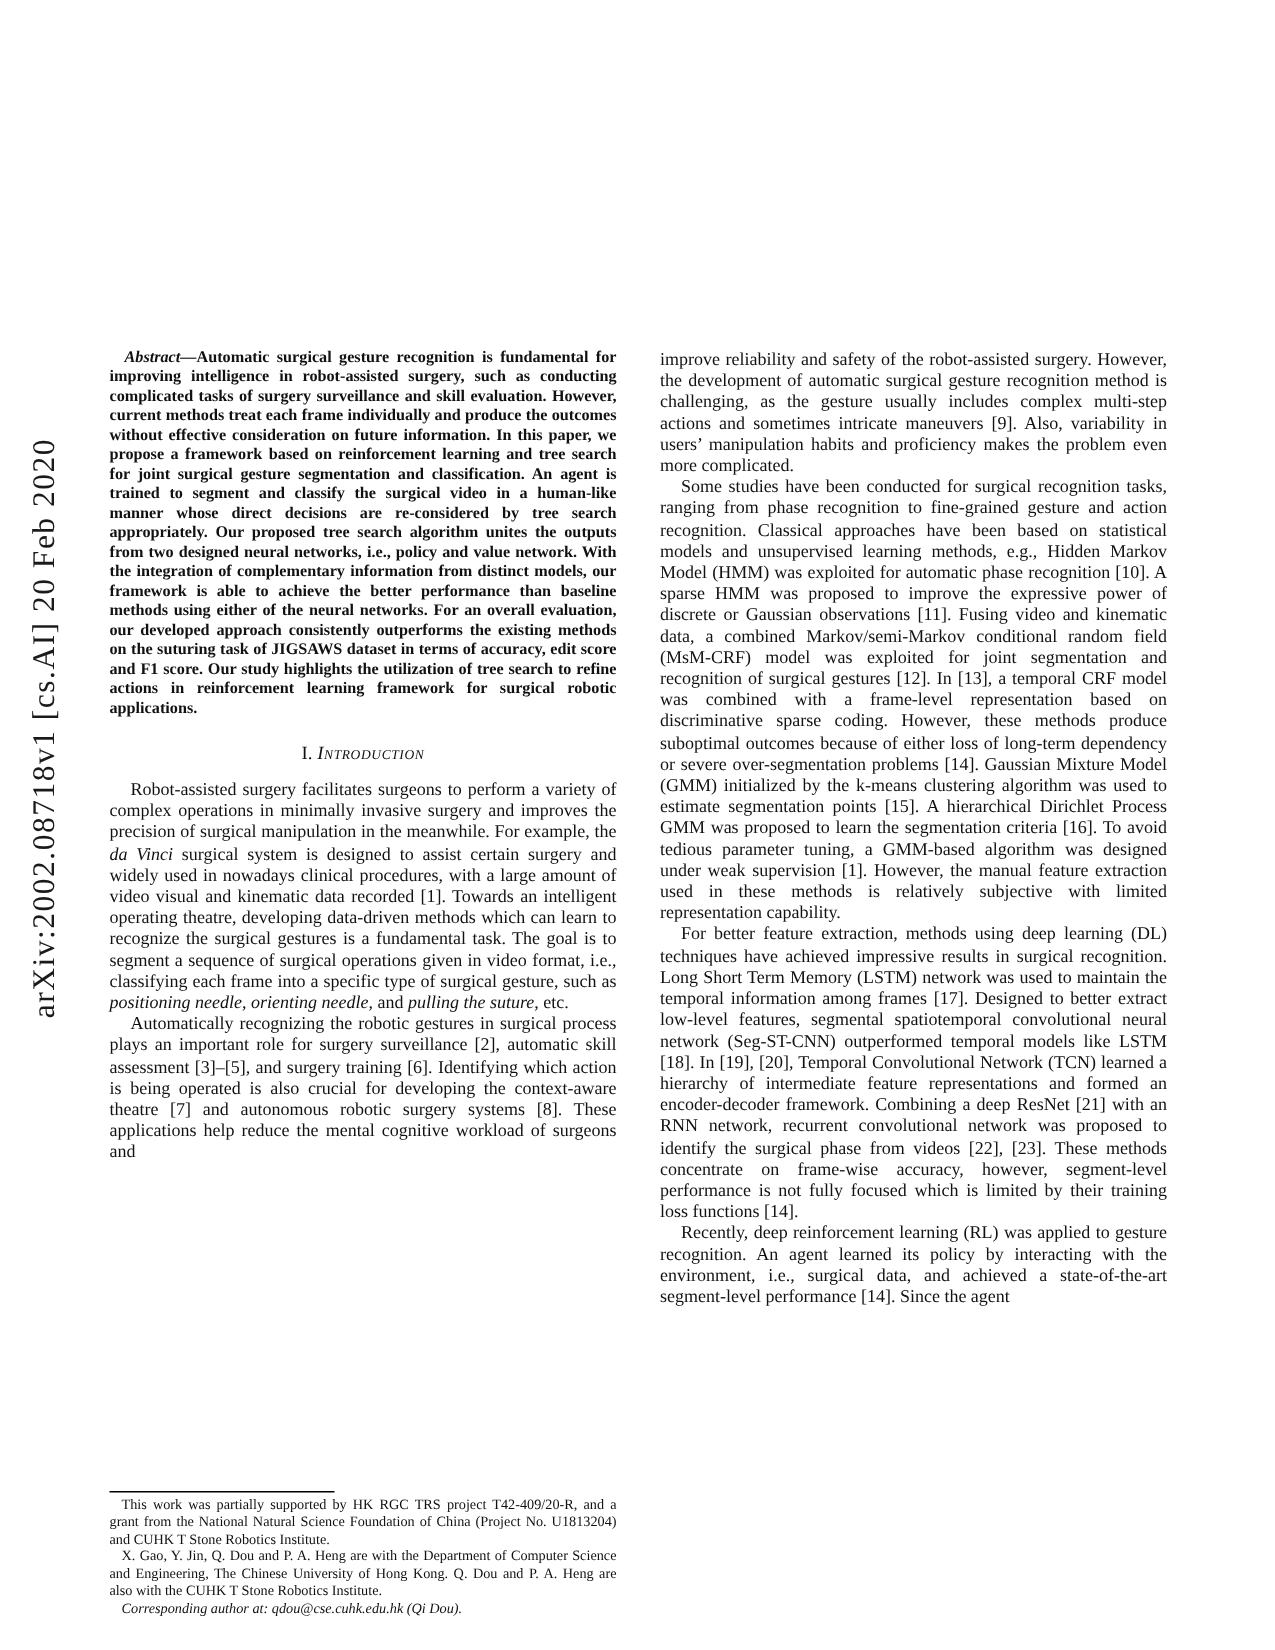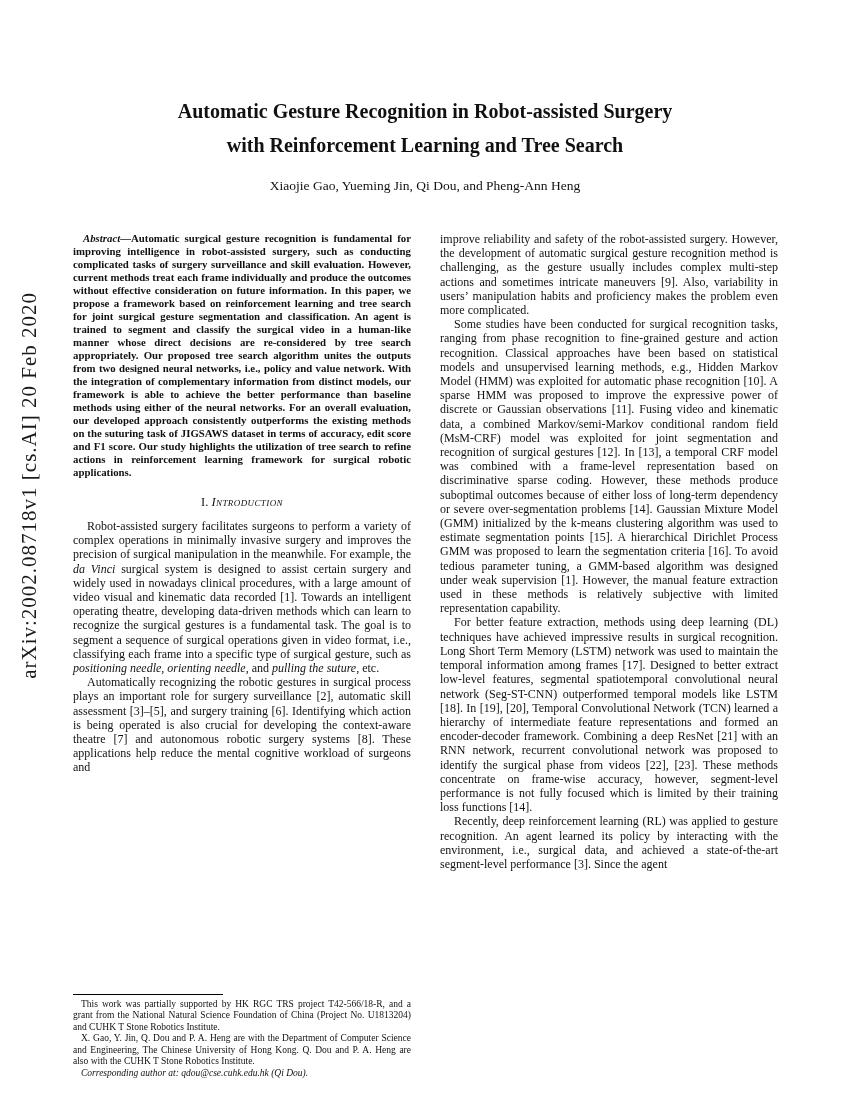--- a/index.html
+++ b/index.html
@@ -98,50 +98,43 @@
   }
   .footnote p { margin: 0; text-indent: 8px; }
 </style>
 </head>
 <body>
 
 <div class="page">
 
   <div class="arxiv-strip">arXiv:2002.08718v1  [cs.AI]  20 Feb 2020</div>
 
-  <div class="header">
-    <div class="title">
-      <div>Automatic Gesture Recognition in Robot-assisted Surgery</div>
-      <div>with Reinforcement Learning and Tree Search</div>
-    </div>
-    <div class="authors">Xiaojie Gao, Yueming Jin, Qi Dou, and Pheng-Ann Heng</div>
-  </div>
 
   <div class="columns">
 
     <div class="col col-left">
       <p class="abstract"><span class="lead">Abstract—</span><span>Automatic surgical gesture recognition is fundamental for improving intelligence in robot-assisted surgery, such as conducting complicated tasks of surgery surveillance and skill evaluation. However, current methods treat each frame individually and produce the outcomes without effective consideration on future information. In this paper, we propose a framework based on reinforcement learning and tree search for joint surgical gesture segmentation and classification. An agent is trained to segment and classify the surgical video in a human-like manner whose direct decisions are re-considered by tree search appropriately. Our proposed tree search algorithm unites the outputs from two designed neural networks, i.e., policy and value network. With the integration of complementary information from distinct models, our framework is able to achieve the better performance than baseline methods using either of the neural networks. For an overall evaluation, our developed approach consistently outperforms the existing methods on the suturing task of JIGSAWS dataset in terms of accuracy, edit score and F1 score. Our study highlights the utilization of tree search to refine actions in reinforcement learning framework for surgical robotic applications.</span></p>
 
 
       <h2 class="section-heading"><span>I.</span> <span class="sc">Introduction</span></h2>
 
       <p class="body-p"><span>Robot-assisted surgery facilitates surgeons to perform a variety of complex operations in minimally invasive surgery and improves the precision of surgical manipulation in the meanwhile. For example, the </span><span class="it">da Vinci</span><span> surgical system is designed to assist certain surgery and widely used in nowadays clinical procedures, with a large amount of video visual and kinematic data recorded [1]. Towards an intelligent operating theatre, developing data-driven methods which can learn to recognize the surgical gestures is a fundamental task. The goal is to segment a sequence of surgical operations given in video format, i.e., classifying each frame into a specific type of surgical gesture, such as </span><span class="it">positioning needle</span><span>, </span><span class="it">orienting needle</span><span>, and </span><span class="it">pulling the suture</span><span>, etc.</span></p>
 
       <p class="body-p">Automatically recognizing the robotic gestures in surgical process plays an important role for surgery surveillance [2], automatic skill assessment [3]–[5], and surgery training [6]. Identifying which action is being operated is also crucial for developing the context-aware theatre [7] and autonomous robotic surgery systems [8]. These applications help reduce the mental cognitive workload of surgeons and</p>
 
       <div class="footnote">
         <div class="footnote-rule"></div>
-        <p>This work was partially supported by HK RGC TRS project T42-566/18-R, and a grant from the National Natural Science Foundation of China (Project No. U1813204) and CUHK T Stone Robotics Institute.</p>
+        <p>This work was partially supported by HK RGC TRS project T42-409/20-R, and a grant from the National Natural Science Foundation of China (Project No. U1813204) and CUHK T Stone Robotics Institute.</p>
         <p>X. Gao, Y. Jin, Q. Dou and P. A. Heng are with the Department of Computer Science and Engineering, The Chinese University of Hong Kong. Q. Dou and P. A. Heng are also with the CUHK T Stone Robotics Institute.</p>
         <p class="it">Corresponding author at: qdou@cse.cuhk.edu.hk (Qi Dou).</p>
       </div>
     </div>
 
     <div class="col">
       <p class="body-p no-indent">improve reliability and safety of the robot-assisted surgery. However, the development of automatic surgical gesture recognition method is challenging, as the gesture usually includes complex multi-step actions and sometimes intricate maneuvers [9]. Also, variability in users’ manipulation habits and proficiency makes the problem even more complicated.</p>
       <p class="body-p">Some studies have been conducted for surgical recognition tasks, ranging from phase recognition to fine-grained gesture and action recognition. Classical approaches have been based on statistical models and unsupervised learning methods, e.g., Hidden Markov Model (HMM) was exploited for automatic phase recognition [10]. A sparse HMM was proposed to improve the expressive power of discrete or Gaussian observations [11]. Fusing video and kinematic data, a combined Markov/semi-Markov conditional random field (MsM-CRF) model was exploited for joint segmentation and recognition of surgical gestures [12]. In [13], a temporal CRF model was combined with a frame-level representation based on discriminative sparse coding. However, these methods produce suboptimal outcomes because of either loss of long-term dependency or severe over-segmentation problems [14]. Gaussian Mixture Model (GMM) initialized by the k-means clustering algorithm was used to estimate segmentation points [15]. A hierarchical Dirichlet Process GMM was proposed to learn the segmentation criteria [16]. To avoid tedious parameter tuning, a GMM-based algorithm was designed under weak supervision [1]. However, the manual feature extraction used in these methods is relatively subjective with limited representation capability.</p>
       <p class="body-p">For better feature extraction, methods using deep learning (DL) techniques have achieved impressive results in surgical recognition. Long Short Term Memory (LSTM) network was used to maintain the temporal information among frames [17]. Designed to better extract low-level features, segmental spatiotemporal convolutional neural network (Seg-ST-CNN) outperformed temporal models like LSTM [18]. In [19], [20], Temporal Convolutional Network (TCN) learned a hierarchy of intermediate feature representations and formed an encoder-decoder framework. Combining a deep ResNet [21] with an RNN network, recurrent convolutional network was proposed to identify the surgical phase from videos [22], [23]. These methods concentrate on frame-wise accuracy, however, segment-level performance is not fully focused which is limited by their training loss functions [14].</p>
-      <p class="body-p">Recently, deep reinforcement learning (RL) was applied to gesture recognition. An agent learned its policy by interacting with the environment, i.e., surgical data, and achieved a state-of-the-art segment-level performance [3]. Since the agent</p>
+      <p class="body-p">Recently, deep reinforcement learning (RL) was applied to gesture recognition. An agent learned its policy by interacting with the environment, i.e., surgical data, and achieved a state-of-the-art segment-level performance [14]. Since the agent</p>
     </div>
 
   </div>
 
 </div>
 
 </body></html>

